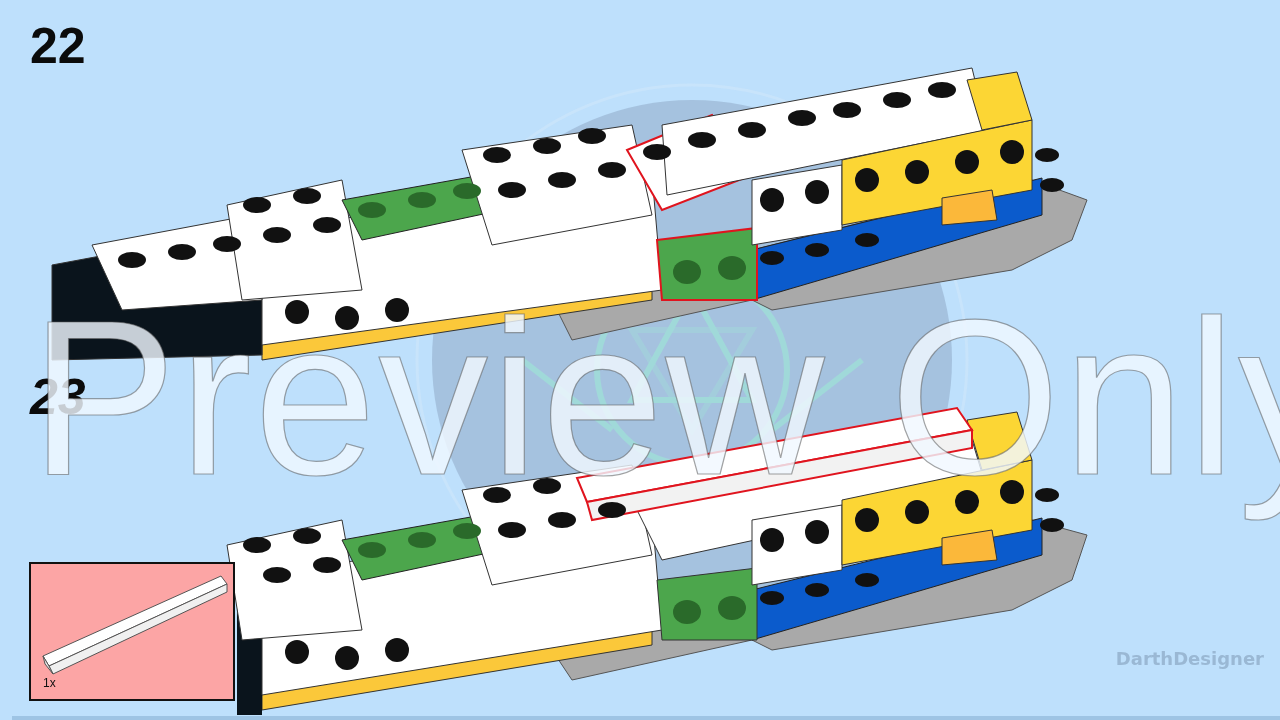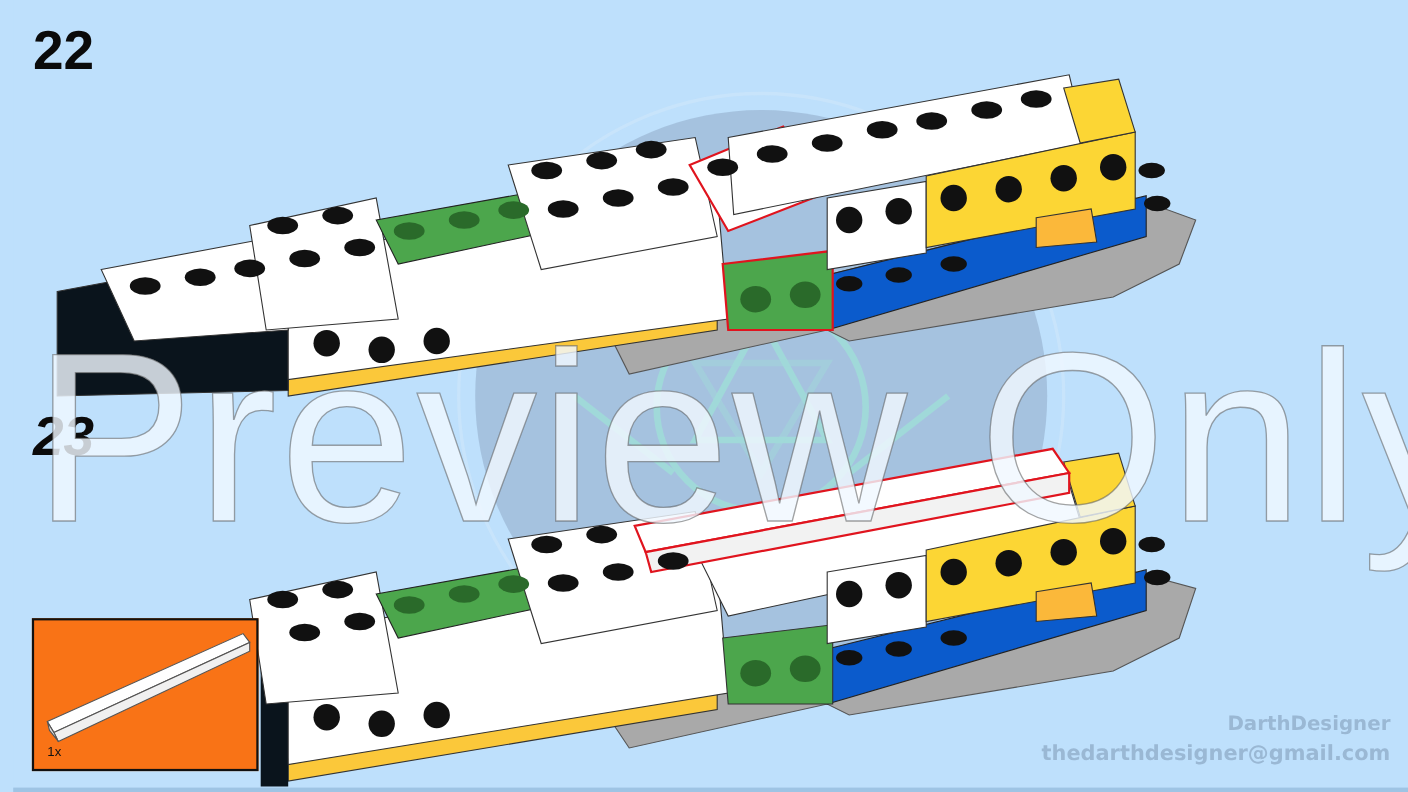--- a/index.html
+++ b/index.html
@@ -4,21 +4,21 @@
 <style>
   html, body { margin:0; padding:0; }
   body { width:1280px; height:720px; overflow:hidden; background:#bee0fc; position:relative; font-family:"Liberation Sans", sans-serif; }
   .page { position:absolute; left:12px; top:0; width:1280px; height:720px; background:#bee0fc; }
   .bottom-line { position:absolute; left:0; top:716px; width:1280px; height:4px; background:#9ec4e4; }
   .step-num { position:absolute; font-family:"Liberation Sans", sans-serif; font-weight:bold; font-size:50px; color:#0b0b0b; line-height:1; }
   .step22 { left:18px; top:21px; }
   .step23 { left:18px; top:372px;font-style:italic; }
   .wm-circle { position:absolute; left:380px; top:40px; width:600px; height:640px; }
   .model { position:absolute; left:0; top:0; }
-  .parts-box { position:absolute; left:17px; top:562px; width:206px; height:139px; background:#f97316; border:2px solid #111; box-sizing:border-box; }
+  .parts-box { position:absolute; left:17px; top:562px; width:206px; height:139px; background:#fca5a5; border:2px solid #111; box-sizing:border-box; }
   .parts-qty { position:absolute; left:12px; top:112px; font-size:12px; color:#111; }
   .credit { position:absolute; right:28px; text-align:right; font-family:"DejaVu Sans", sans-serif; font-weight:bold; color:#9ab8d4; }
   .credit-name { top:648px; font-size:18px; }
   .credit-email { top:674px; font-size:19px; }
   .preview { position:absolute; left:18px; top:288px; width:1260px; font-family:"Liberation Sans", sans-serif; font-size:220px; line-height:1; color:rgba(240,248,255,0.82); -webkit-text-stroke:1.2px rgba(90,90,90,0.55); letter-spacing:2px; white-space:nowrap; pointer-events:none; }
 </style>
 </head>
 <body>
 
 <div class="page">
@@ -167,18 +167,17 @@
   <div class="parts-box">
     <svg width="202" height="135" viewBox="0 0 202 135" style="position:absolute;left:0;top:0;">
       <polygon points="12,92 190,12 196,20 18,102" fill="#ffffff" stroke="#555" stroke-width="1"></polygon>
       <polygon points="18,102 196,20 196,28 22,110" fill="#f0f0f0" stroke="#555" stroke-width="1"></polygon>
       <polygon points="12,92 18,102 22,110 14,100" fill="#e6e6e6" stroke="#555" stroke-width="1"></polygon>
     </svg>
     <div class="parts-qty">1x</div>
   </div>
 
   <div class="credit credit-name">DarthDesigner</div>
-  <div class="credit credit-email">thedarthdesigner@gmail.com</div>
 
   <div class="preview">Preview Only</div>
 
   <div class="bottom-line"></div>
 </div>
 
 </body></html>

